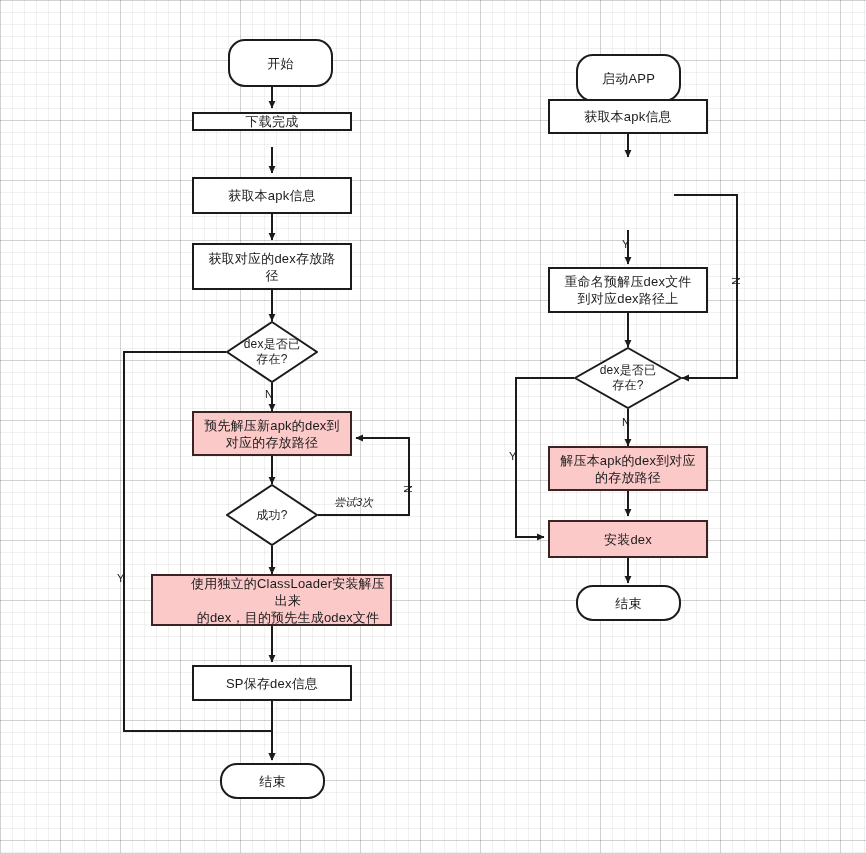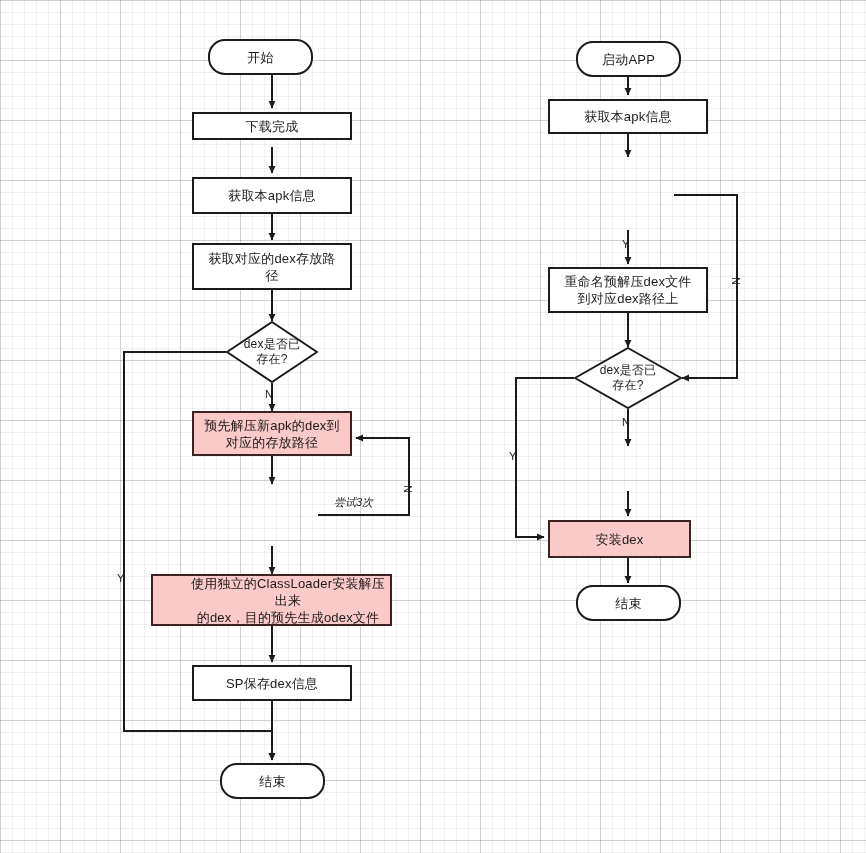--- a/index.html
+++ b/index.html
@@ -119,25 +119,25 @@
       <path d="M628,409 L628,446" marker-end="url(#ah)"></path>
 
       <path d="M574,378 L516,378 L516,537 L544,537" marker-end="url(#ah)"></path>
 
       <path d="M628,491 L628,516" marker-end="url(#ah)"></path>
 
       <path d="M628,558 L628,583" marker-end="url(#ah)"></path>
     </g>
   </svg>
 
-  <div class="node term" style="left:208px;top:39px;width:105px;height:36px;">
+  <div class="node term" style="left:228px;top:39px;width:105px;height:48px;">
     <span>开始</span>
   </div>
 
-  <div class="node proc" style="left:192px;top:112px;width:160px;height:28px;">
+  <div class="node proc" style="left:192px;top:112px;width:160px;height:19px;">
     <span>下载完成</span>
   </div>
 
   <div class="node proc" style="left:192px;top:177px;width:160px;height:37px;">
     <span>获取本apk信息</span>
   </div>
 
   <div class="node proc" style="left:192px;top:243px;width:160px;height:47px;">
     <span>获取对应的dex存放路
 径</span>
@@ -149,40 +149,46 @@
     </svg>
     <span class="dlabel">dex是否已
 存在?</span>
   </div>
 
   <div class="node proc pink" style="left:192px;top:411px;width:160px;height:45px;">
     <span>预先解压新apk的dex到
 对应的存放路径</span>
   </div>
 
+  <div class="node diamond" style="left:226px;top:484px;width:92px;height:62px;">
+    <svg class="dshape" viewBox="0 0 92 62" preserveAspectRatio="none">
+      <polygon points="46,1 91,31 46,61 1,31" fill="#ffffff" stroke="#1b1b1b" stroke-width="2"></polygon>
+    </svg>
+    <span class="dlabel">成功?</span>
+  </div>
 
   <div class="node proc pink" style="left:151px;top:574px;width:241px;height:52px;padding-left:33px;">
     <span>使用独立的ClassLoader安装解压出来
 的dex，目的预先生成odex文件</span>
   </div>
 
   <div class="node proc" style="left:192px;top:665px;width:160px;height:36px;">
     <span>SP保存dex信息</span>
   </div>
 
   <div class="node term" style="left:220px;top:763px;width:105px;height:36px;">
     <span>结束</span>
   </div>
 
   <span class="edgelabel" style="left:265px;top:388px;">N</span>
   <span class="edgelabel" style="left:117px;top:572px;">Y</span>
   <span class="edgelabel vert" style="left:402px;top:485px;">N</span>
   <span class="edgelabel" style="left:334px;top:496px;font-style:italic;">尝试3次</span>
 
-  <div class="node term" style="left:576px;top:41px;width:105px;height:36px;">
+  <div class="node term" style="left:576px;top:54px;width:105px;height:48px;">
     <span>启动APP</span>
   </div>
 
   <div class="node proc" style="left:548px;top:99px;width:160px;height:35px;">
     <span>获取本apk信息</span>
   </div>
 
 
   <div class="node proc" style="left:548px;top:267px;width:160px;height:46px;">
     <span>重命名预解压dex文件
@@ -190,22 +196,26 @@
   </div>
 
   <div class="node diamond" style="left:574px;top:347px;width:108px;height:62px;">
     <svg class="dshape" viewBox="0 0 108 62" preserveAspectRatio="none">
       <polygon points="54,1 107,31 54,61 1,31" fill="#ffffff" stroke="#1b1b1b" stroke-width="2"></polygon>
     </svg>
     <span class="dlabel">dex是否已
 存在?</span>
   </div>
 
-
-  <div class="node proc pink" style="left:548px;top:520px;width:143px;height:38px;">
+  <div class="node proc pink" style="left:548px;top:446px;width:160px;height:45px;">
+    <span>解压本apk的dex到对应
+的存放路径</span>
+  </div>
+
+  <div class="node proc pink" style="left:548px;top:520px;width:160px;height:38px;">
     <span>安装dex</span>
   </div>
 
   <div class="node term" style="left:576px;top:585px;width:105px;height:36px;">
     <span>结束</span>
   </div>
 
   <span class="edgelabel" style="left:622px;top:238px;">Y</span>
   <span class="edgelabel vert" style="left:730px;top:277px;">N</span>
   <span class="edgelabel" style="left:622px;top:416px;">N</span>

